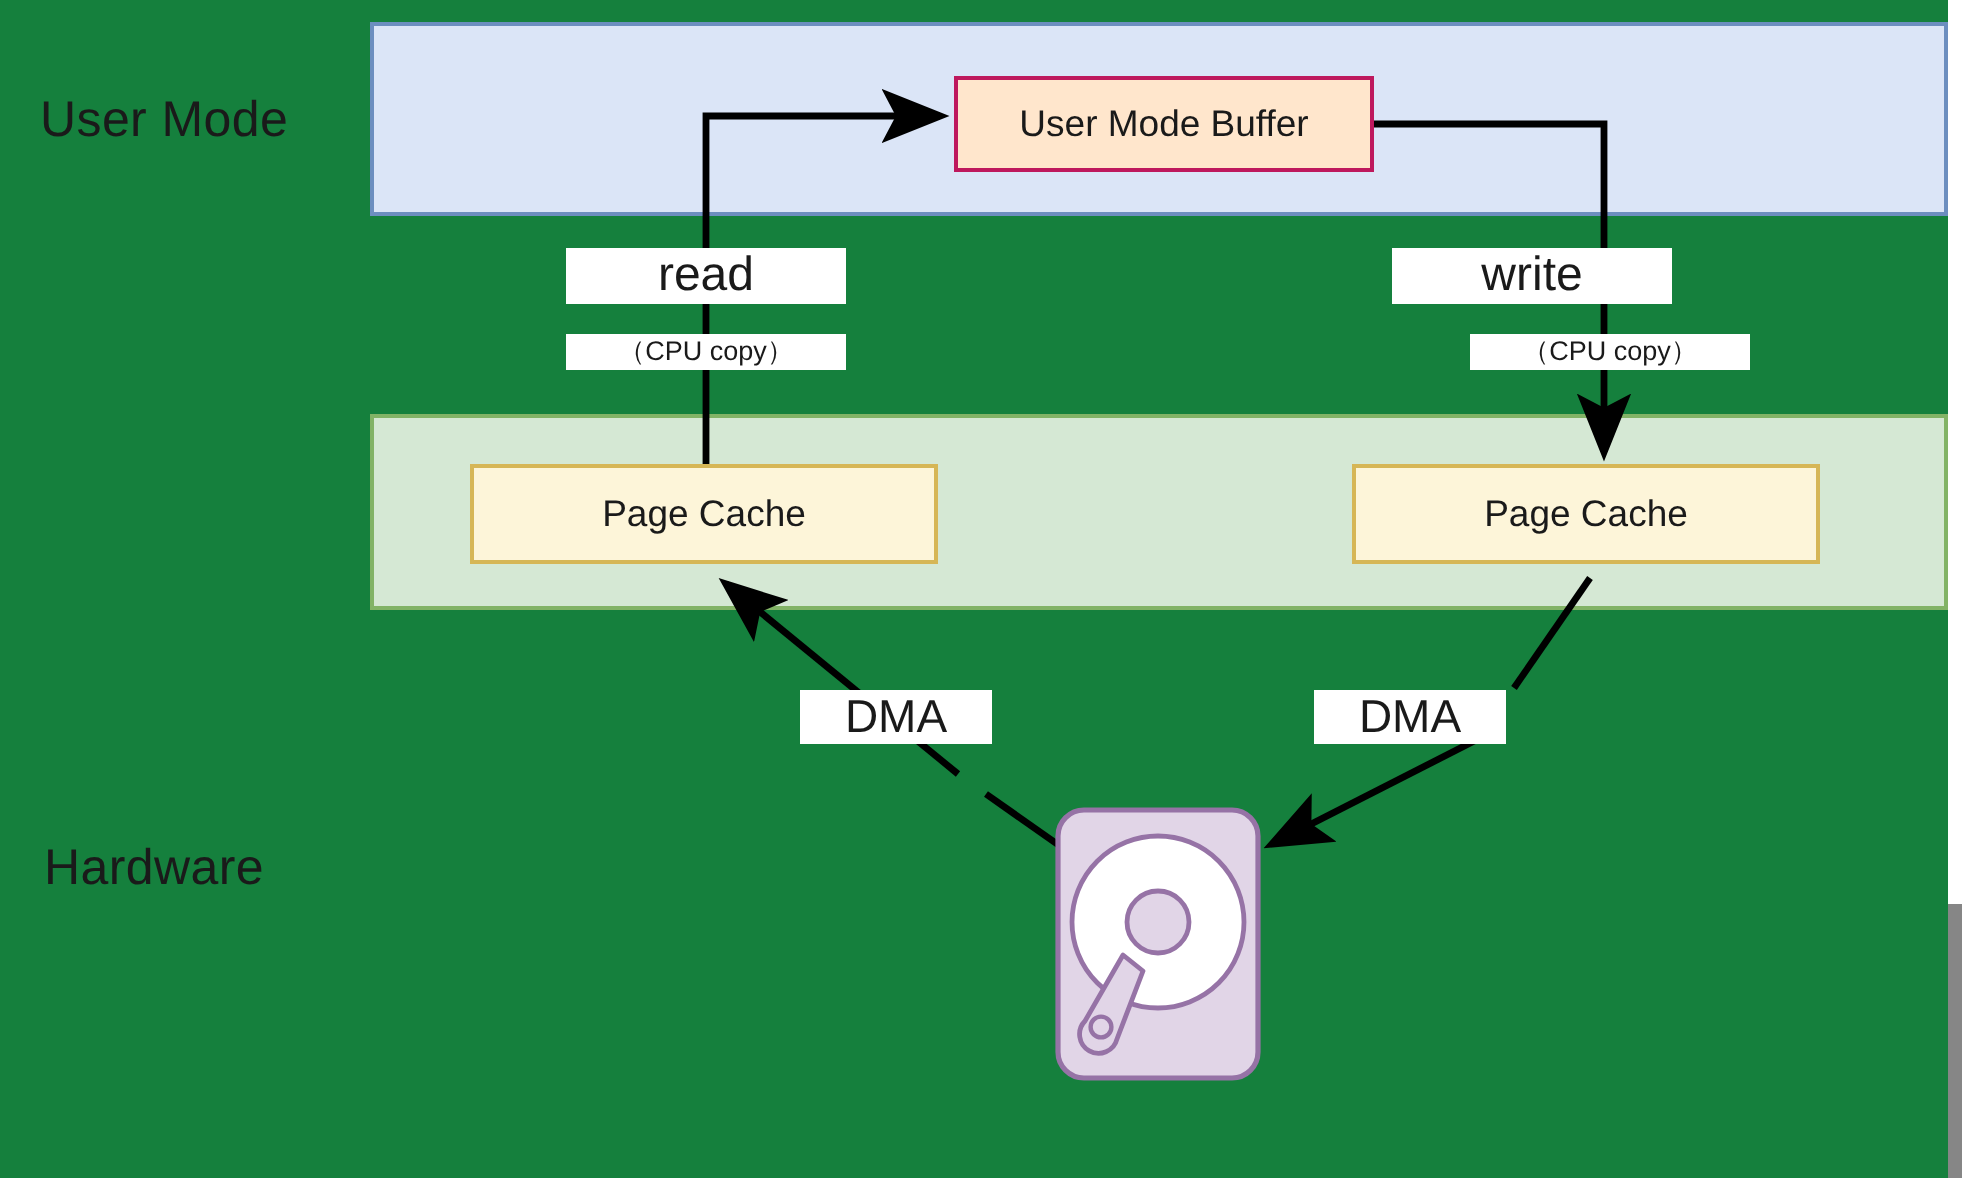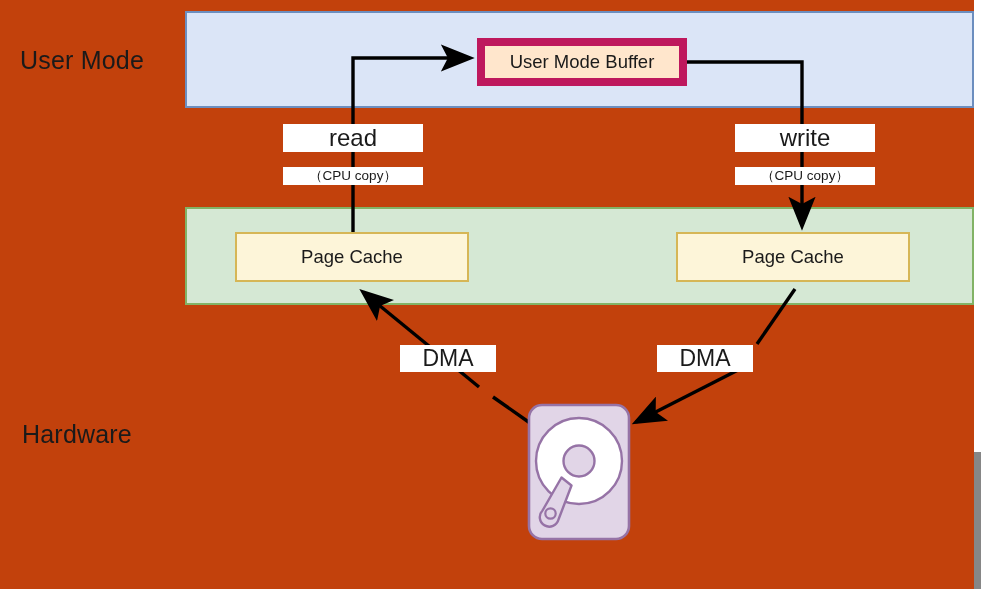--- a/index.html
+++ b/index.html
@@ -7,21 +7,21 @@
     padding: 0;
     background: #ffffff;
   }
   body {
     font-family: "Liberation Sans", "DejaVu Sans", sans-serif;
   }
   #canvas {
     position: relative;
     width: 981px;
     height: 589px;
-    background: #c2410c;
+    background: #15803d;
     overflow: hidden;
   }
   .svg-layer {
     position: absolute;
     left: 0;
     top: 0;
     width: 981px;
     height: 589px;
   }
   
@@ -57,21 +57,21 @@
     display: flex;
     align-items: center;
     justify-content: center;
     font-size: 18.5px;
     color: #1a1a1a;
     white-space: nowrap;
   }
   #box-user-buffer {
     left: 477px; top: 38px; width: 210px; height: 48px;
     background: #ffe6cc;
-    border: 8px solid #be185d;
+    border: 2px solid #be185d;
   }
   #box-page-cache-left {
     left: 235px; top: 232px; width: 234px; height: 50px;
     background: #fdf5d9;
     border: 2px solid #d6b656;
   }
   #box-page-cache-right {
     left: 676px; top: 232px; width: 234px; height: 50px;
     background: #fdf5d9;
     border: 2px solid #d6b656;
@@ -80,21 +80,21 @@
   .edge-label {
     position: absolute;
     color: #1a1a1a;
     white-space: nowrap;
     text-align: center;
   }
   .edge-label.primary { font-size: 24px; }
   .edge-label.sub     { font-size: 13.5px; }
   #label-read        { left: 283px; top: 124px; width: 140px; background: #ffffff; }
   #label-read-sub    { left: 283px; top: 167px; width: 140px; background: #ffffff; }
-  #label-write       { left: 735px; top: 124px; width: 140px; background: #ffffff; }
+  #label-write       { left: 696px; top: 124px; width: 140px; background: #ffffff; }
   #label-write-sub   { left: 735px; top: 167px; width: 140px; background: #ffffff; }
   #label-dma-left    { left: 400px; top: 345px; width: 96px; font-size: 23px; background: #ffffff; }
   #label-dma-right   { left: 657px; top: 345px; width: 96px; font-size: 23px; background: #ffffff; }
   
   #disk-icon {
     position: absolute;
     left: 527px; top: 403px; width: 104px; height: 138px;
   }
   #label-disk {
     position: absolute;

